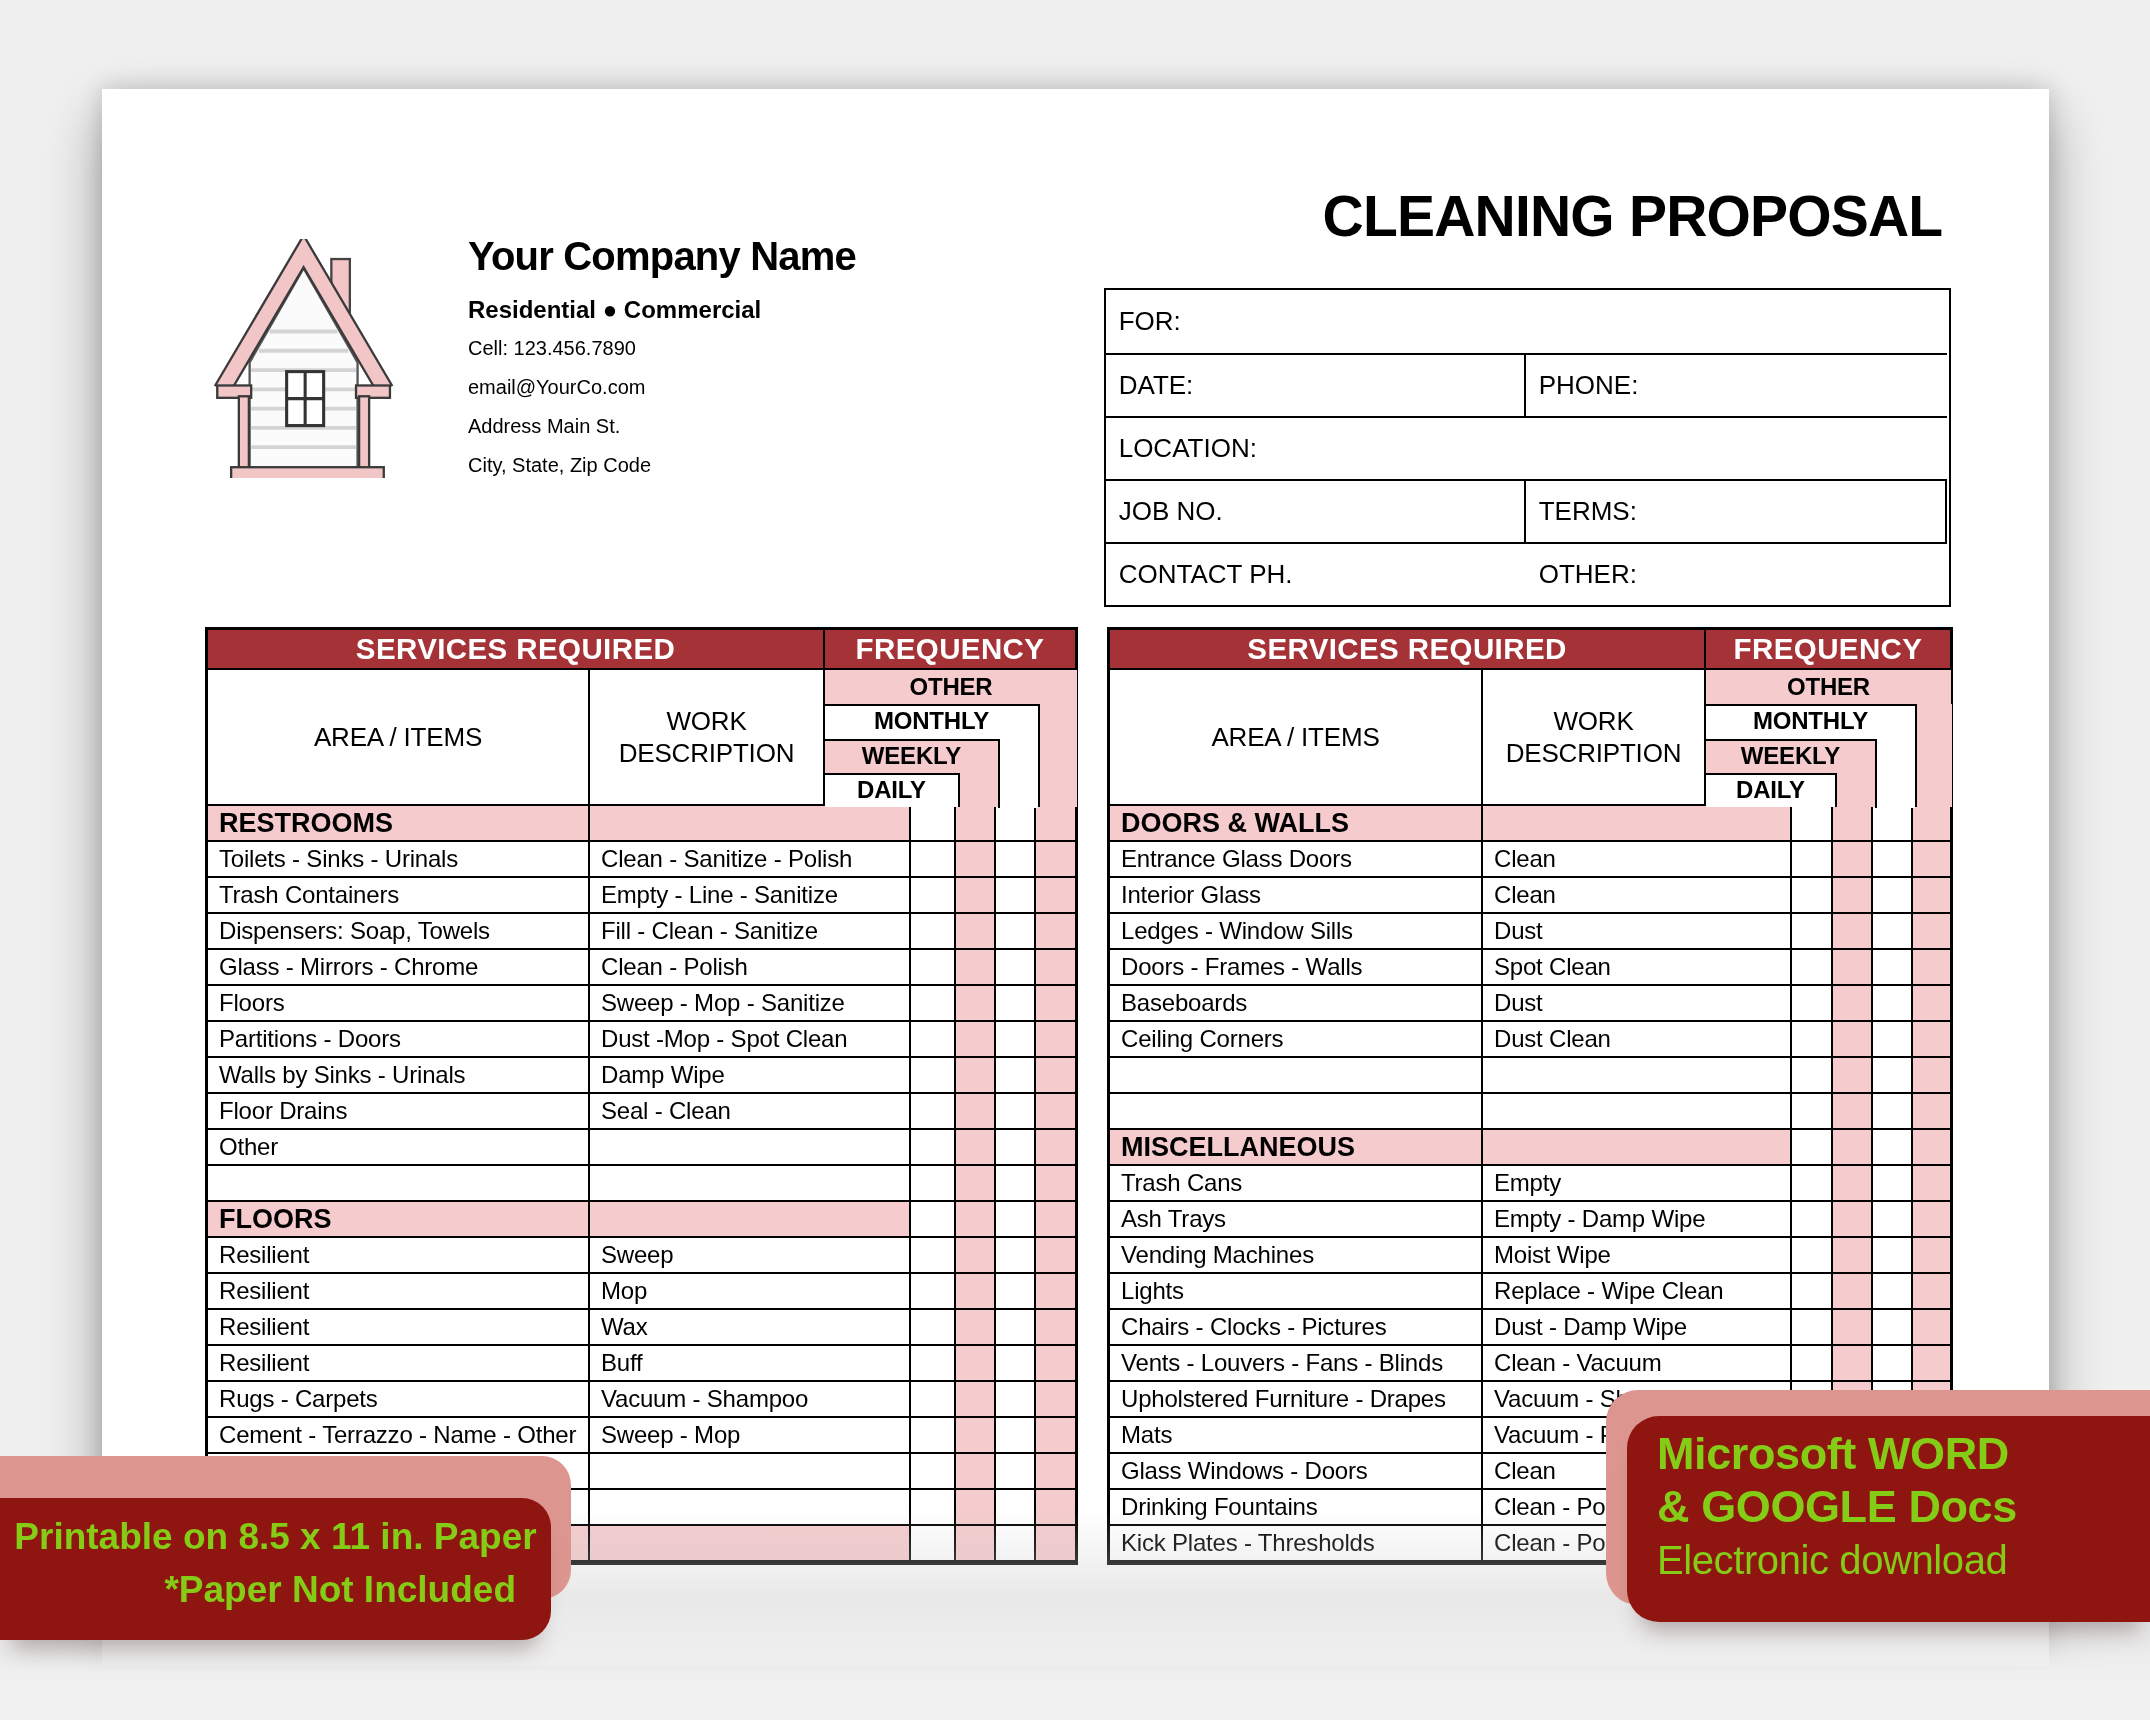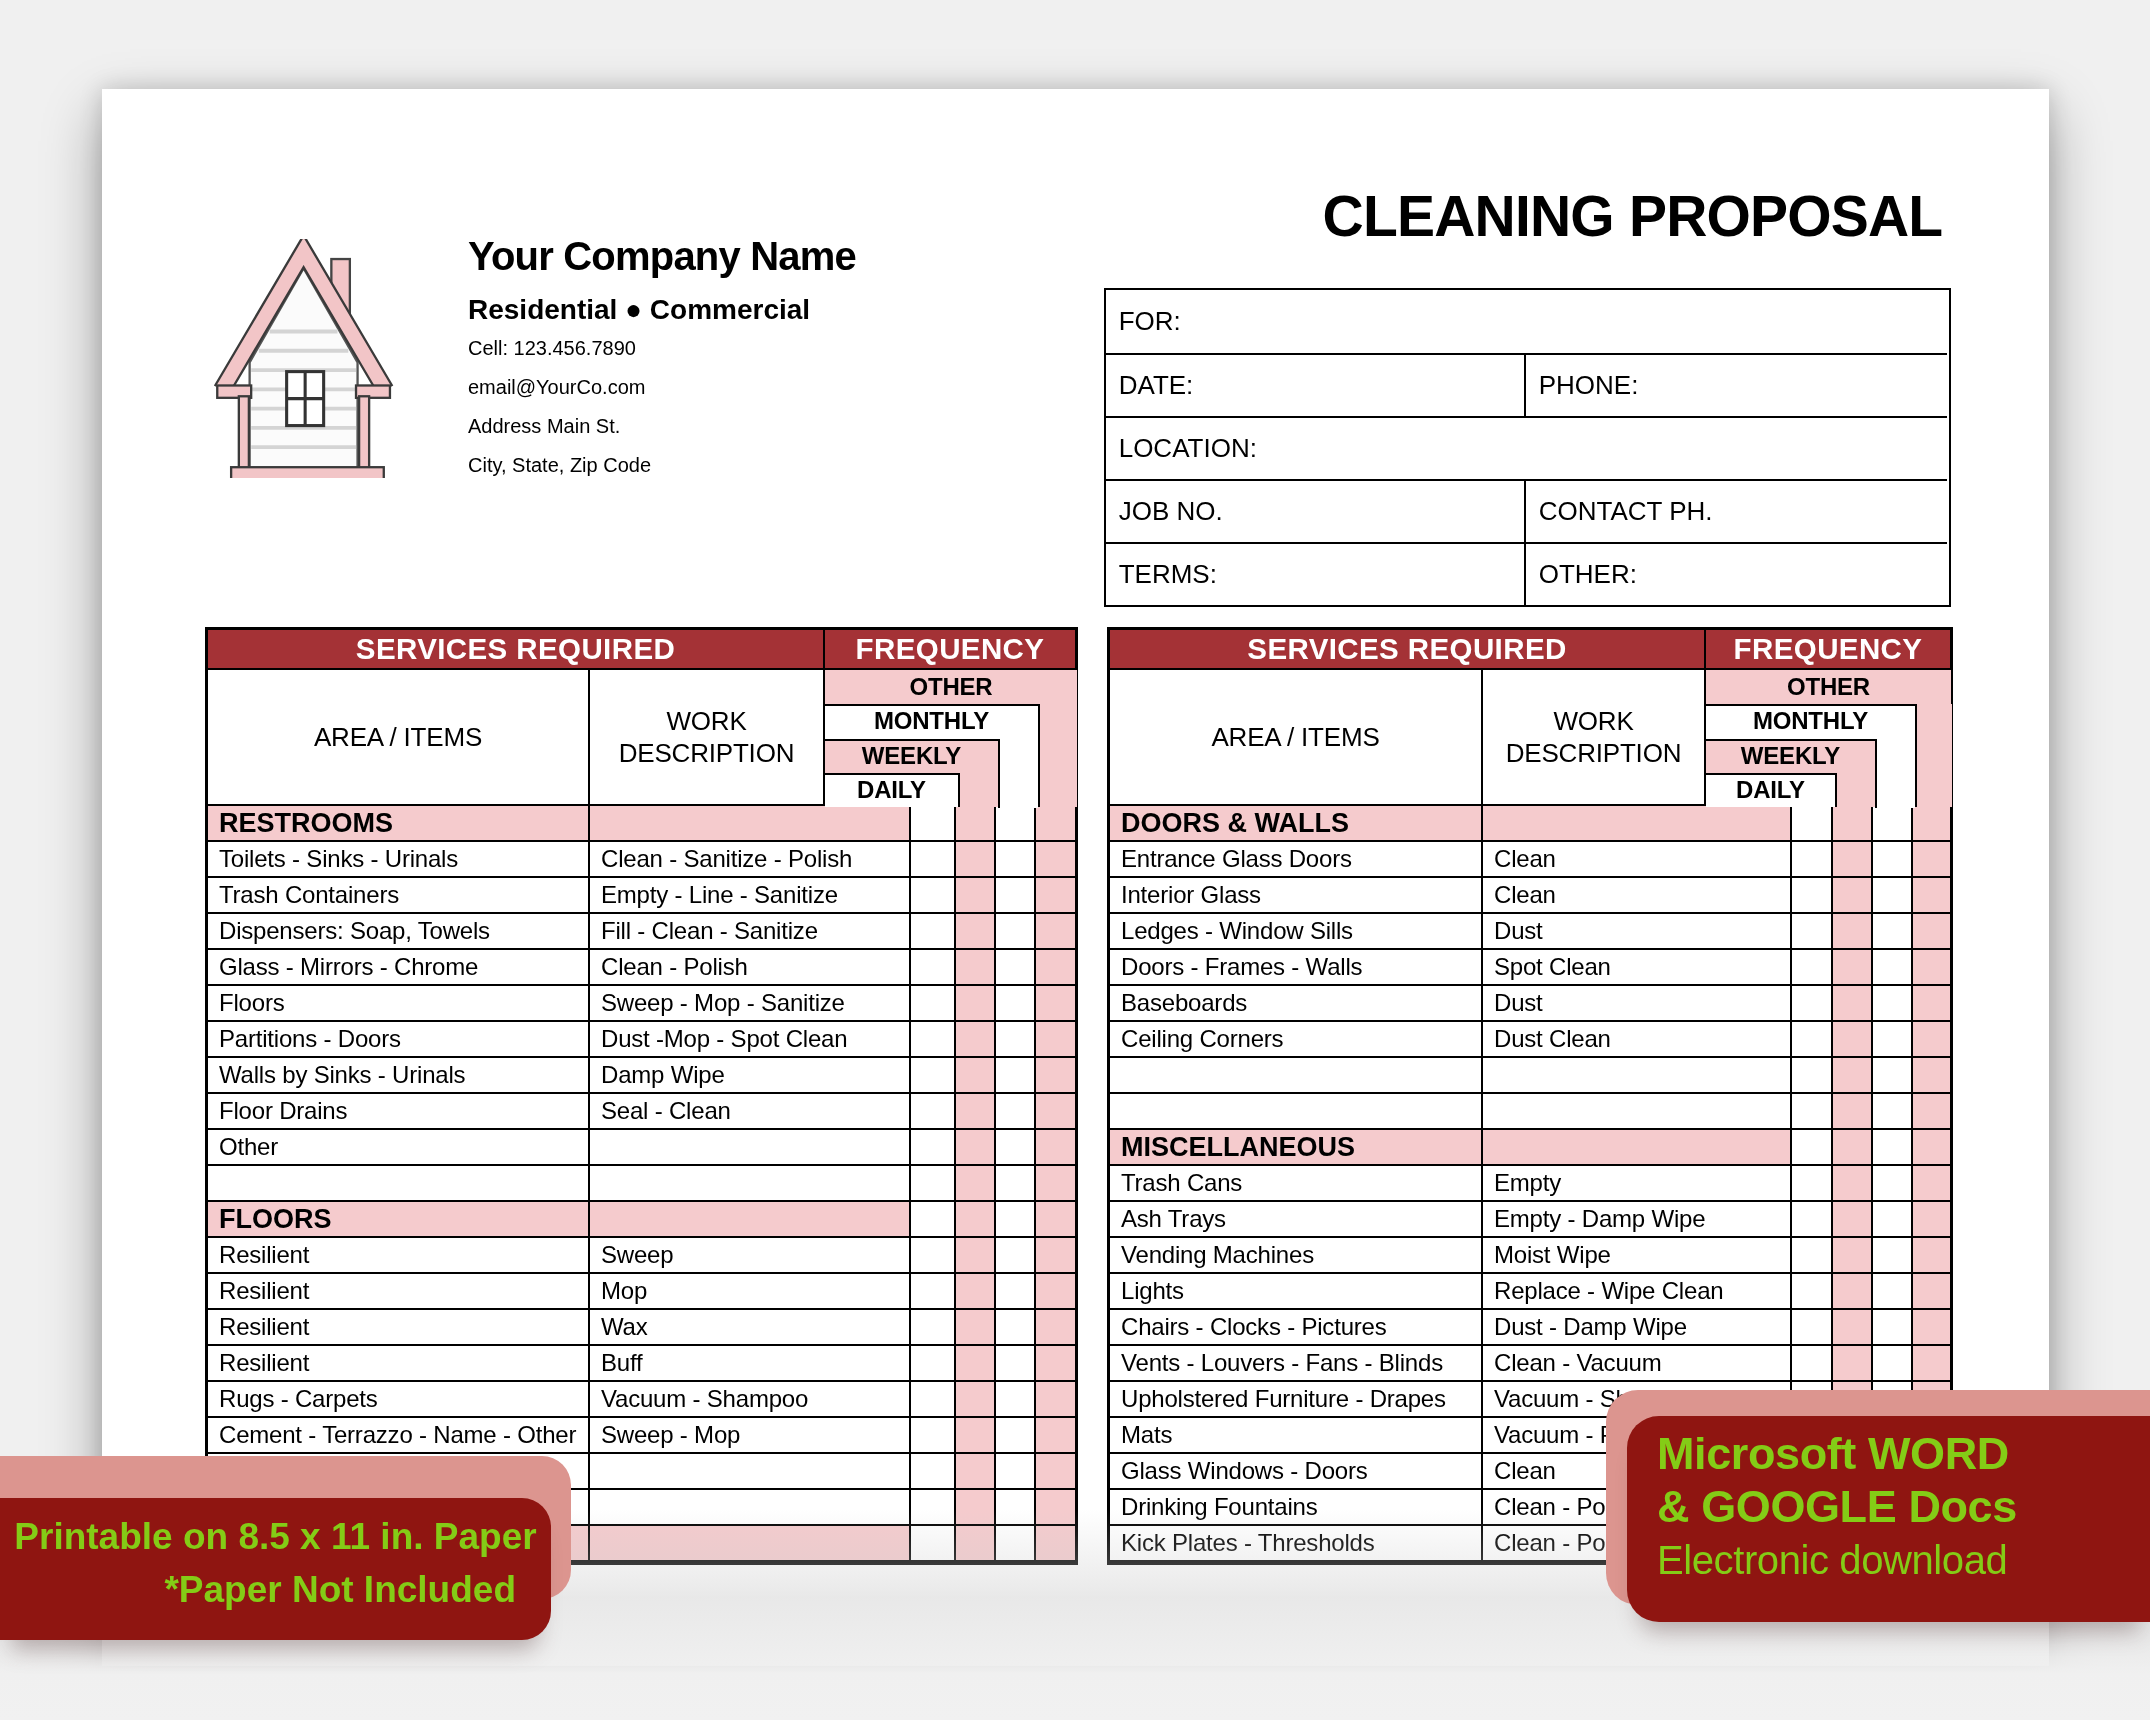--- a/index.html
+++ b/index.html
@@ -8,21 +8,21 @@
   .canvas{position:absolute;inset:0;}
 
   
   .page{position:absolute;left:102px;top:89px;width:1947px;height:1577px;background:#fff;
         box-shadow:0 24px 56px rgba(0,0,0,.33),0 0 22px rgba(0,0,0,.16);}
 
   
   .logo{position:absolute;left:110px;top:150px;width:231px;height:239px;}
   .brand-text{position:absolute;left:366px;top:145px;}
   .co-name{font-size:40px;font-weight:bold;letter-spacing:-0.8px;line-height:45px;}
-  .co-tag{font-size:28px;font-weight:bold;margin-top:11px;line-height:39px;}
+  .co-tag{font-size:24px;font-weight:bold;margin-top:11px;line-height:39px;}
   .co-line{font-size:20px;line-height:39px;}
 
   
   .title{position:absolute;left:1180px;top:94px;width:701px;text-align:center;
          font-size:57px;font-weight:bold;letter-spacing:-0.8px;}
 
   
   .info{position:absolute;left:1002px;top:199px;width:843px;display:grid;
         grid-template-columns:420px 421px;grid-auto-rows:63px;border:2.4px solid #000;background:#fff;}
   .icell{display:flex;align-items:center;padding-left:12.7px;font-size:26px;border-top:2.4px solid #000;}
@@ -150,25 +150,25 @@
         </div>
       <div class="icell">
           <span>PHONE:</span>
         </div>
       <div class="icell span2">
           <span>LOCATION:</span>
         </div>
       <div class="icell divr">
           <span>JOB NO.</span>
         </div>
+      <div class="icell divr">
+          <span>TERMS:</span>
+        </div>
       <div class="icell">
           <span>CONTACT PH.</span>
-        </div>
-      <div class="icell divr">
-          <span>TERMS:</span>
         </div>
       <div class="icell">
           <span>OTHER:</span>
         </div>
     </div>
 
     <div class="svc left">
       <div class="hdr-sv">SERVICES REQUIRED</div>
       <div class="hdr-fq">FREQUENCY</div>
       <div class="hdr-area">AREA / ITEMS</div>

